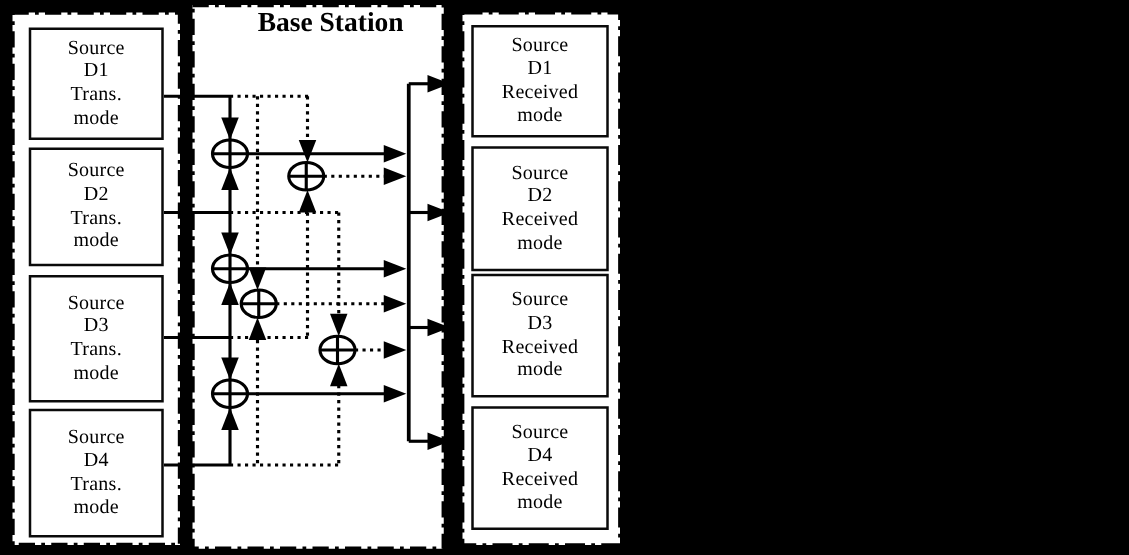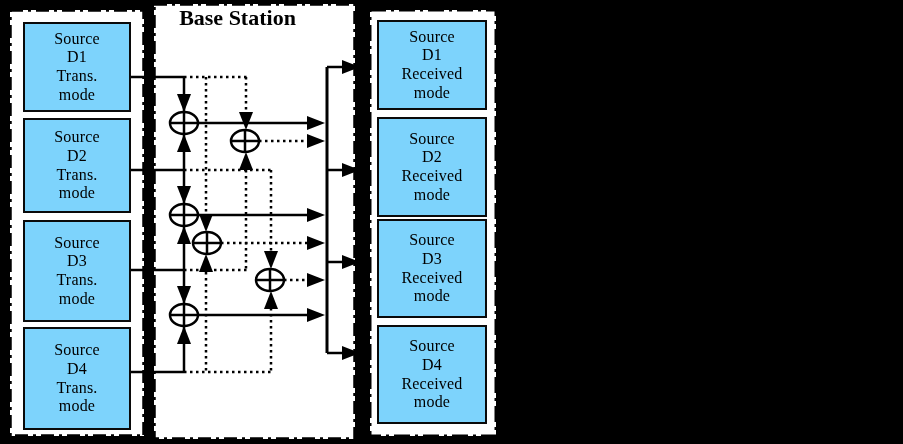--- a/index.html
+++ b/index.html
@@ -1,22 +1,22 @@
 <!DOCTYPE html>
 <html><head>
 <meta charset="utf-8">
 <style>
   html,body{margin:0;padding:0;background:#000;}
   .stage{position:relative;width:903px;height:444px;background:#000;overflow:hidden;
          font-family:"Liberation Serif", serif;color:#000;}
   .wires{position:absolute;left:0;top:0;}
-  .box{position:absolute;box-sizing:border-box;background:#7dd3fc;border:2px solid #0a0a0a;
+  .box{position:absolute;box-sizing:border-box;background:#ffffff;border:2px solid #0a0a0a;
        display:flex;align-items:center;justify-content:center;text-align:center;
        white-space:pre-line;font-size:16px;line-height:1.17;letter-spacing:.2px;}
-  .title{position:absolute;left:136px;top:5px;width:203px;text-align:center;
+  .title{position:absolute;left:163px;top:5px;width:203px;text-align:center;
          font-weight:bold;font-size:22px;}
   
   .tx1{left:23px;top:22px;width:108px;height:90px;}
   .tx2{left:23px;top:118px;width:108px;height:95px;}
   .tx3{left:23px;top:220px;width:108px;height:102px;}
   .tx4{left:23px;top:327px;width:108px;height:103px;}
   
   .rx1{left:377px;top:20px;width:110px;height:90px;}
   .rx2{left:377px;top:117px;width:110px;height:100px;}
   .rx3{left:377px;top:219px;width:110px;height:99px;}

